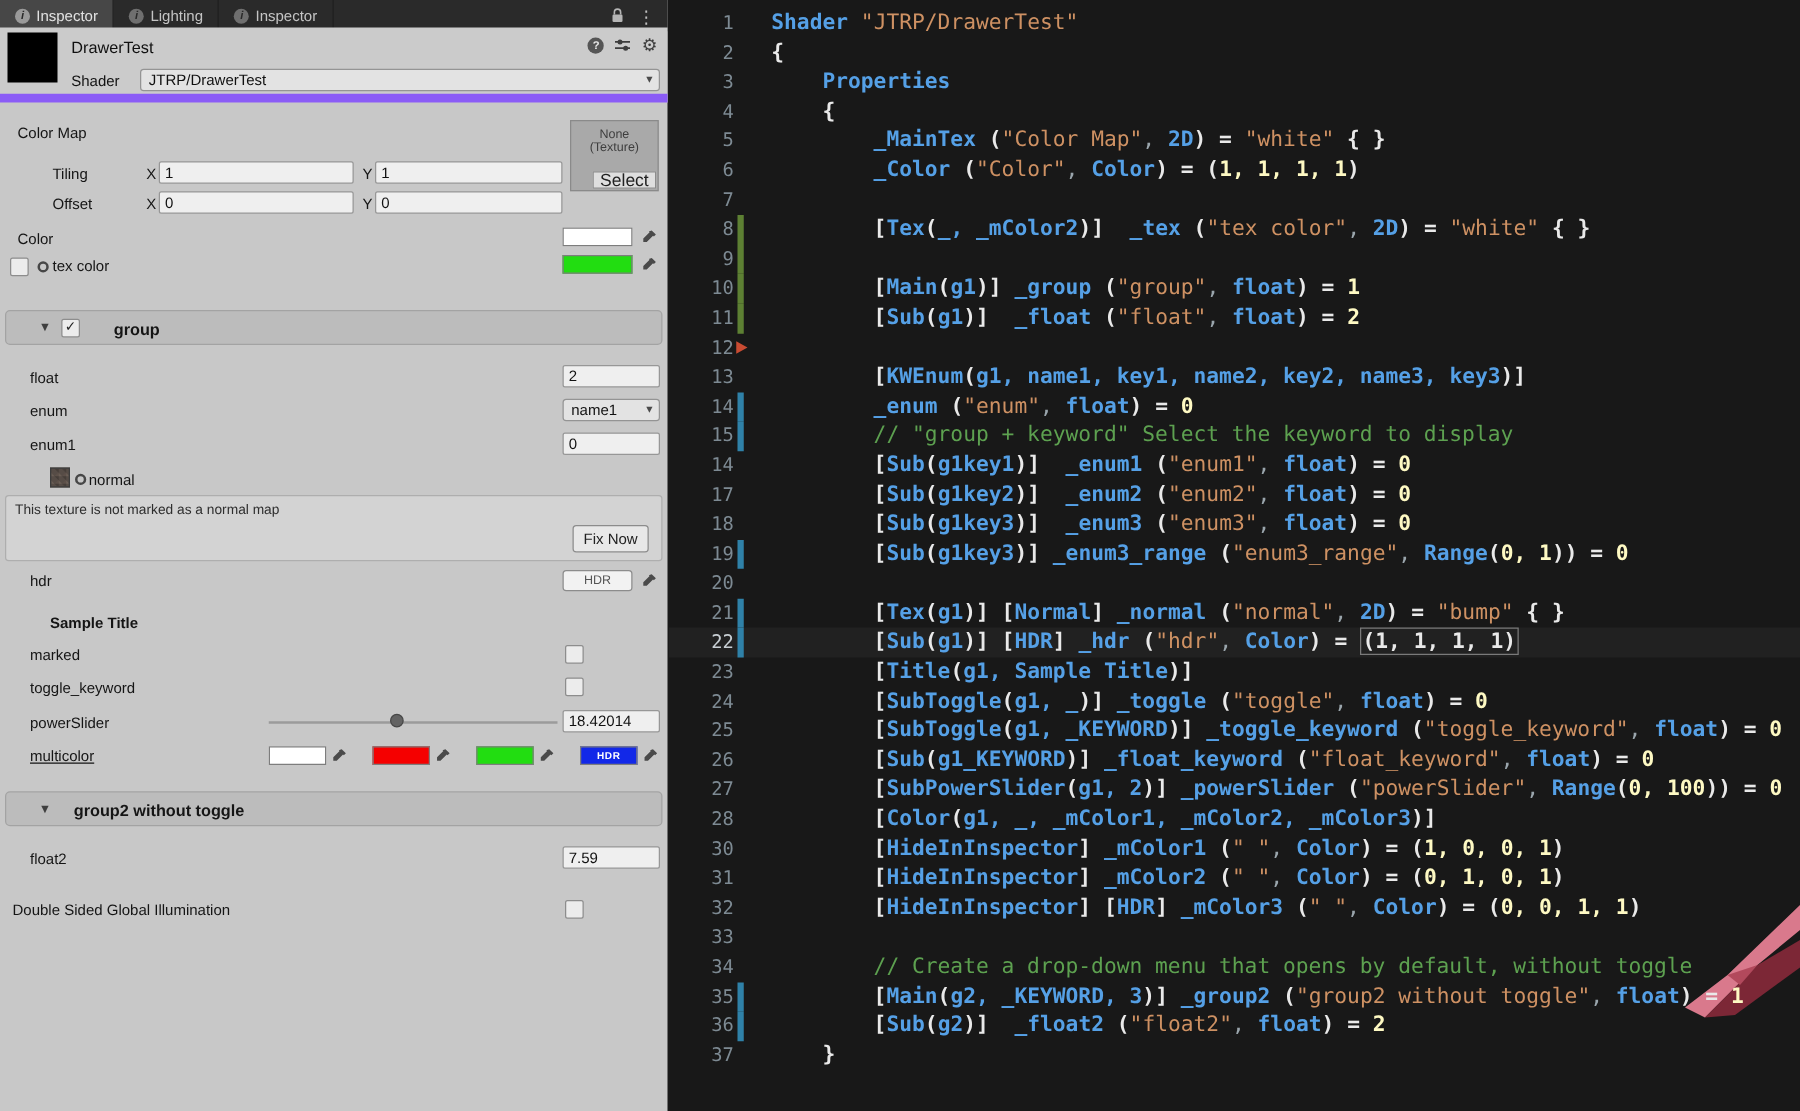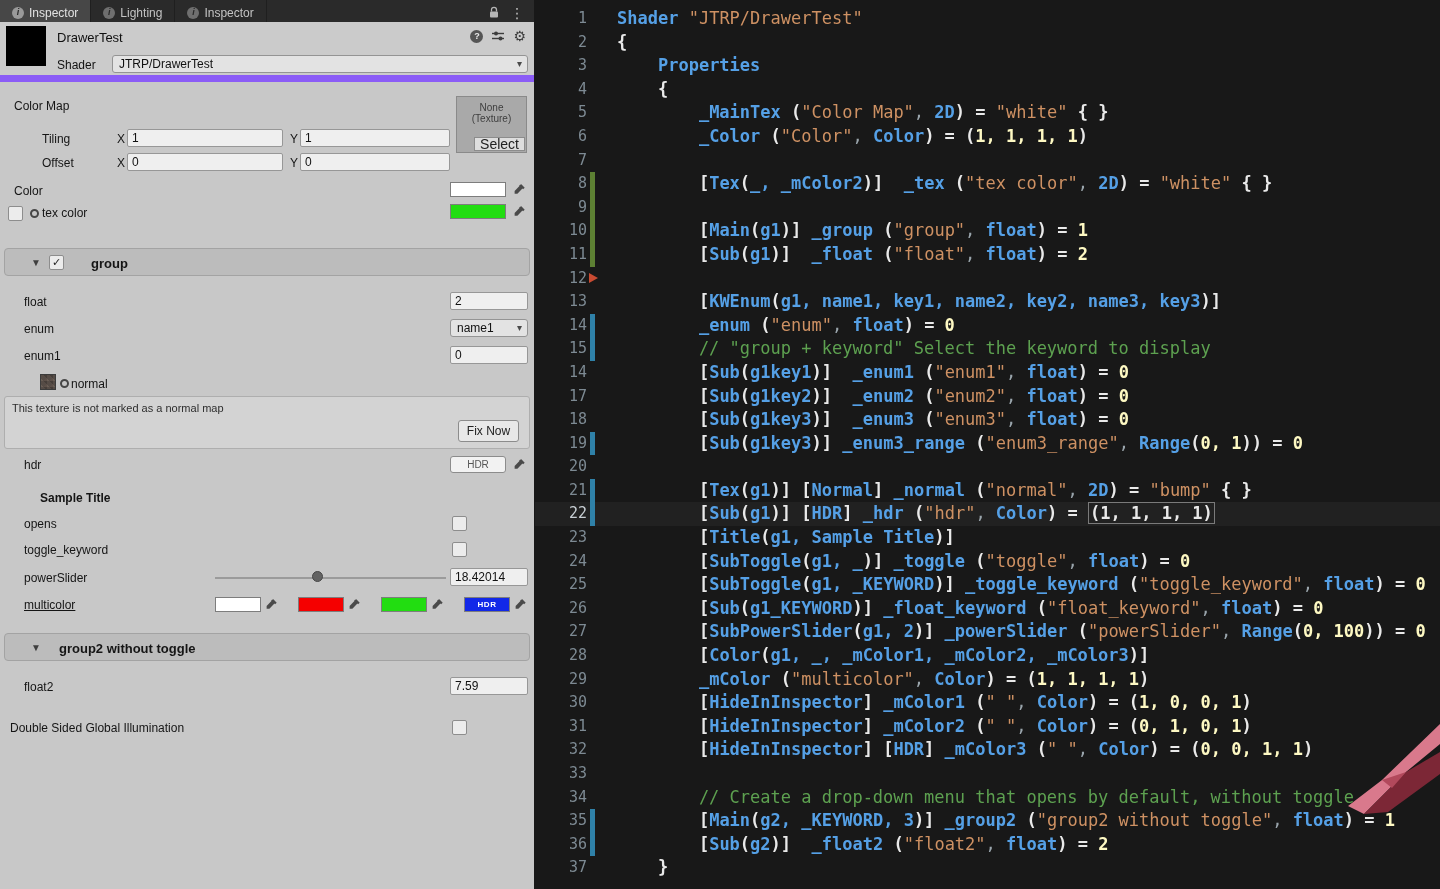--- a/index.html
+++ b/index.html
@@ -190,21 +190,21 @@
     <div class="lbl" style="left:24px; top:458px;">hdr</div>
     <div class="btn" style="left:450px; top:456px; width:56px; height:17px; line-height:15px; font-size:10px; color:#555; background:#f2f2f2;">HDR</div>
     <div class="dropper" style="left:511px; top:457px;">
       <svg width="13" height="13" viewBox="0 0 16 16">
           <path d="M10.3 1.6l4.1 4.1-2 2-.8-.8-6.2 6.2H2v-3.4l6.2-6.2-.8-.8z" fill="#4a4a4a"></path>
         </svg>
     </div>
 
     <div class="lbl bold" style="left:40px; top:491px;">Sample Title</div>
 
-    <div class="lbl" style="left:24px; top:517px;">opens</div>
+    <div class="lbl" style="left:24px; top:517px;">marked</div>
     <div class="cb" style="left:452px; top:516px;"></div>
 
     <div class="lbl" style="left:24px; top:543px;">toggle_keyword</div>
     <div class="cb" style="left:452px; top:542px;"></div>
 
     <div class="lbl" style="left:24px; top:571px;">powerSlider</div>
     <div class="slider-track"></div>
     <div class="slider-knob"></div>
     <div class="fld" style="left:450px; top:568px; width:78px;">18.42014</div>
 
@@ -398,25 +398,20 @@
           <span class="lnum">27</span>
           <span class="lmark"></span>
           <span class="lcode"><span class="tk-p">        </span><span class="tk-w">[</span><span class="tk-b">SubPowerSlider</span><span class="tk-w">(</span><span class="tk-b">g1, 2</span><span class="tk-w">)] </span><span class="tk-b">_powerSlider</span><span class="tk-w"> (</span><span class="tk-s">"powerSlider"</span><span class="tk-p">, </span><span class="tk-b">Range</span><span class="tk-w">(</span><span class="tk-n">0, 100</span><span class="tk-w">)) = </span><span class="tk-n">0</span></span>
         </div>
         <div class="eline">
           <span class="lnum">28</span>
           <span class="lmark"></span>
           <span class="lcode"><span class="tk-p">        </span><span class="tk-w">[</span><span class="tk-b">Color</span><span class="tk-w">(</span><span class="tk-b">g1, _, _mColor1, _mColor2, _mColor3</span><span class="tk-w">)]</span></span>
         </div>
         <div class="eline">
-          <span class="lnum">29</span>
-          <span class="lmark"></span>
-          <span class="lcode"><span class="tk-p">        </span><span class="tk-b">_mColor</span><span class="tk-w"> (</span><span class="tk-s">"multicolor"</span><span class="tk-p">, </span><span class="tk-b">Color</span><span class="tk-w">) = (</span><span class="tk-n">1, 1, 1, 1</span><span class="tk-w">)</span></span>
-        </div>
-        <div class="eline">
           <span class="lnum">30</span>
           <span class="lmark"></span>
           <span class="lcode"><span class="tk-p">        </span><span class="tk-w">[</span><span class="tk-b">HideInInspector</span><span class="tk-w">] </span><span class="tk-b">_mColor1</span><span class="tk-w"> (</span><span class="tk-s">" "</span><span class="tk-p">, </span><span class="tk-b">Color</span><span class="tk-w">) = (</span><span class="tk-n">1, 0, 0, 1</span><span class="tk-w">)</span></span>
         </div>
         <div class="eline">
           <span class="lnum">31</span>
           <span class="lmark"></span>
           <span class="lcode"><span class="tk-p">        </span><span class="tk-w">[</span><span class="tk-b">HideInInspector</span><span class="tk-w">] </span><span class="tk-b">_mColor2</span><span class="tk-w"> (</span><span class="tk-s">" "</span><span class="tk-p">, </span><span class="tk-b">Color</span><span class="tk-w">) = (</span><span class="tk-n">0, 1, 0, 1</span><span class="tk-w">)</span></span>
         </div>
         <div class="eline">

